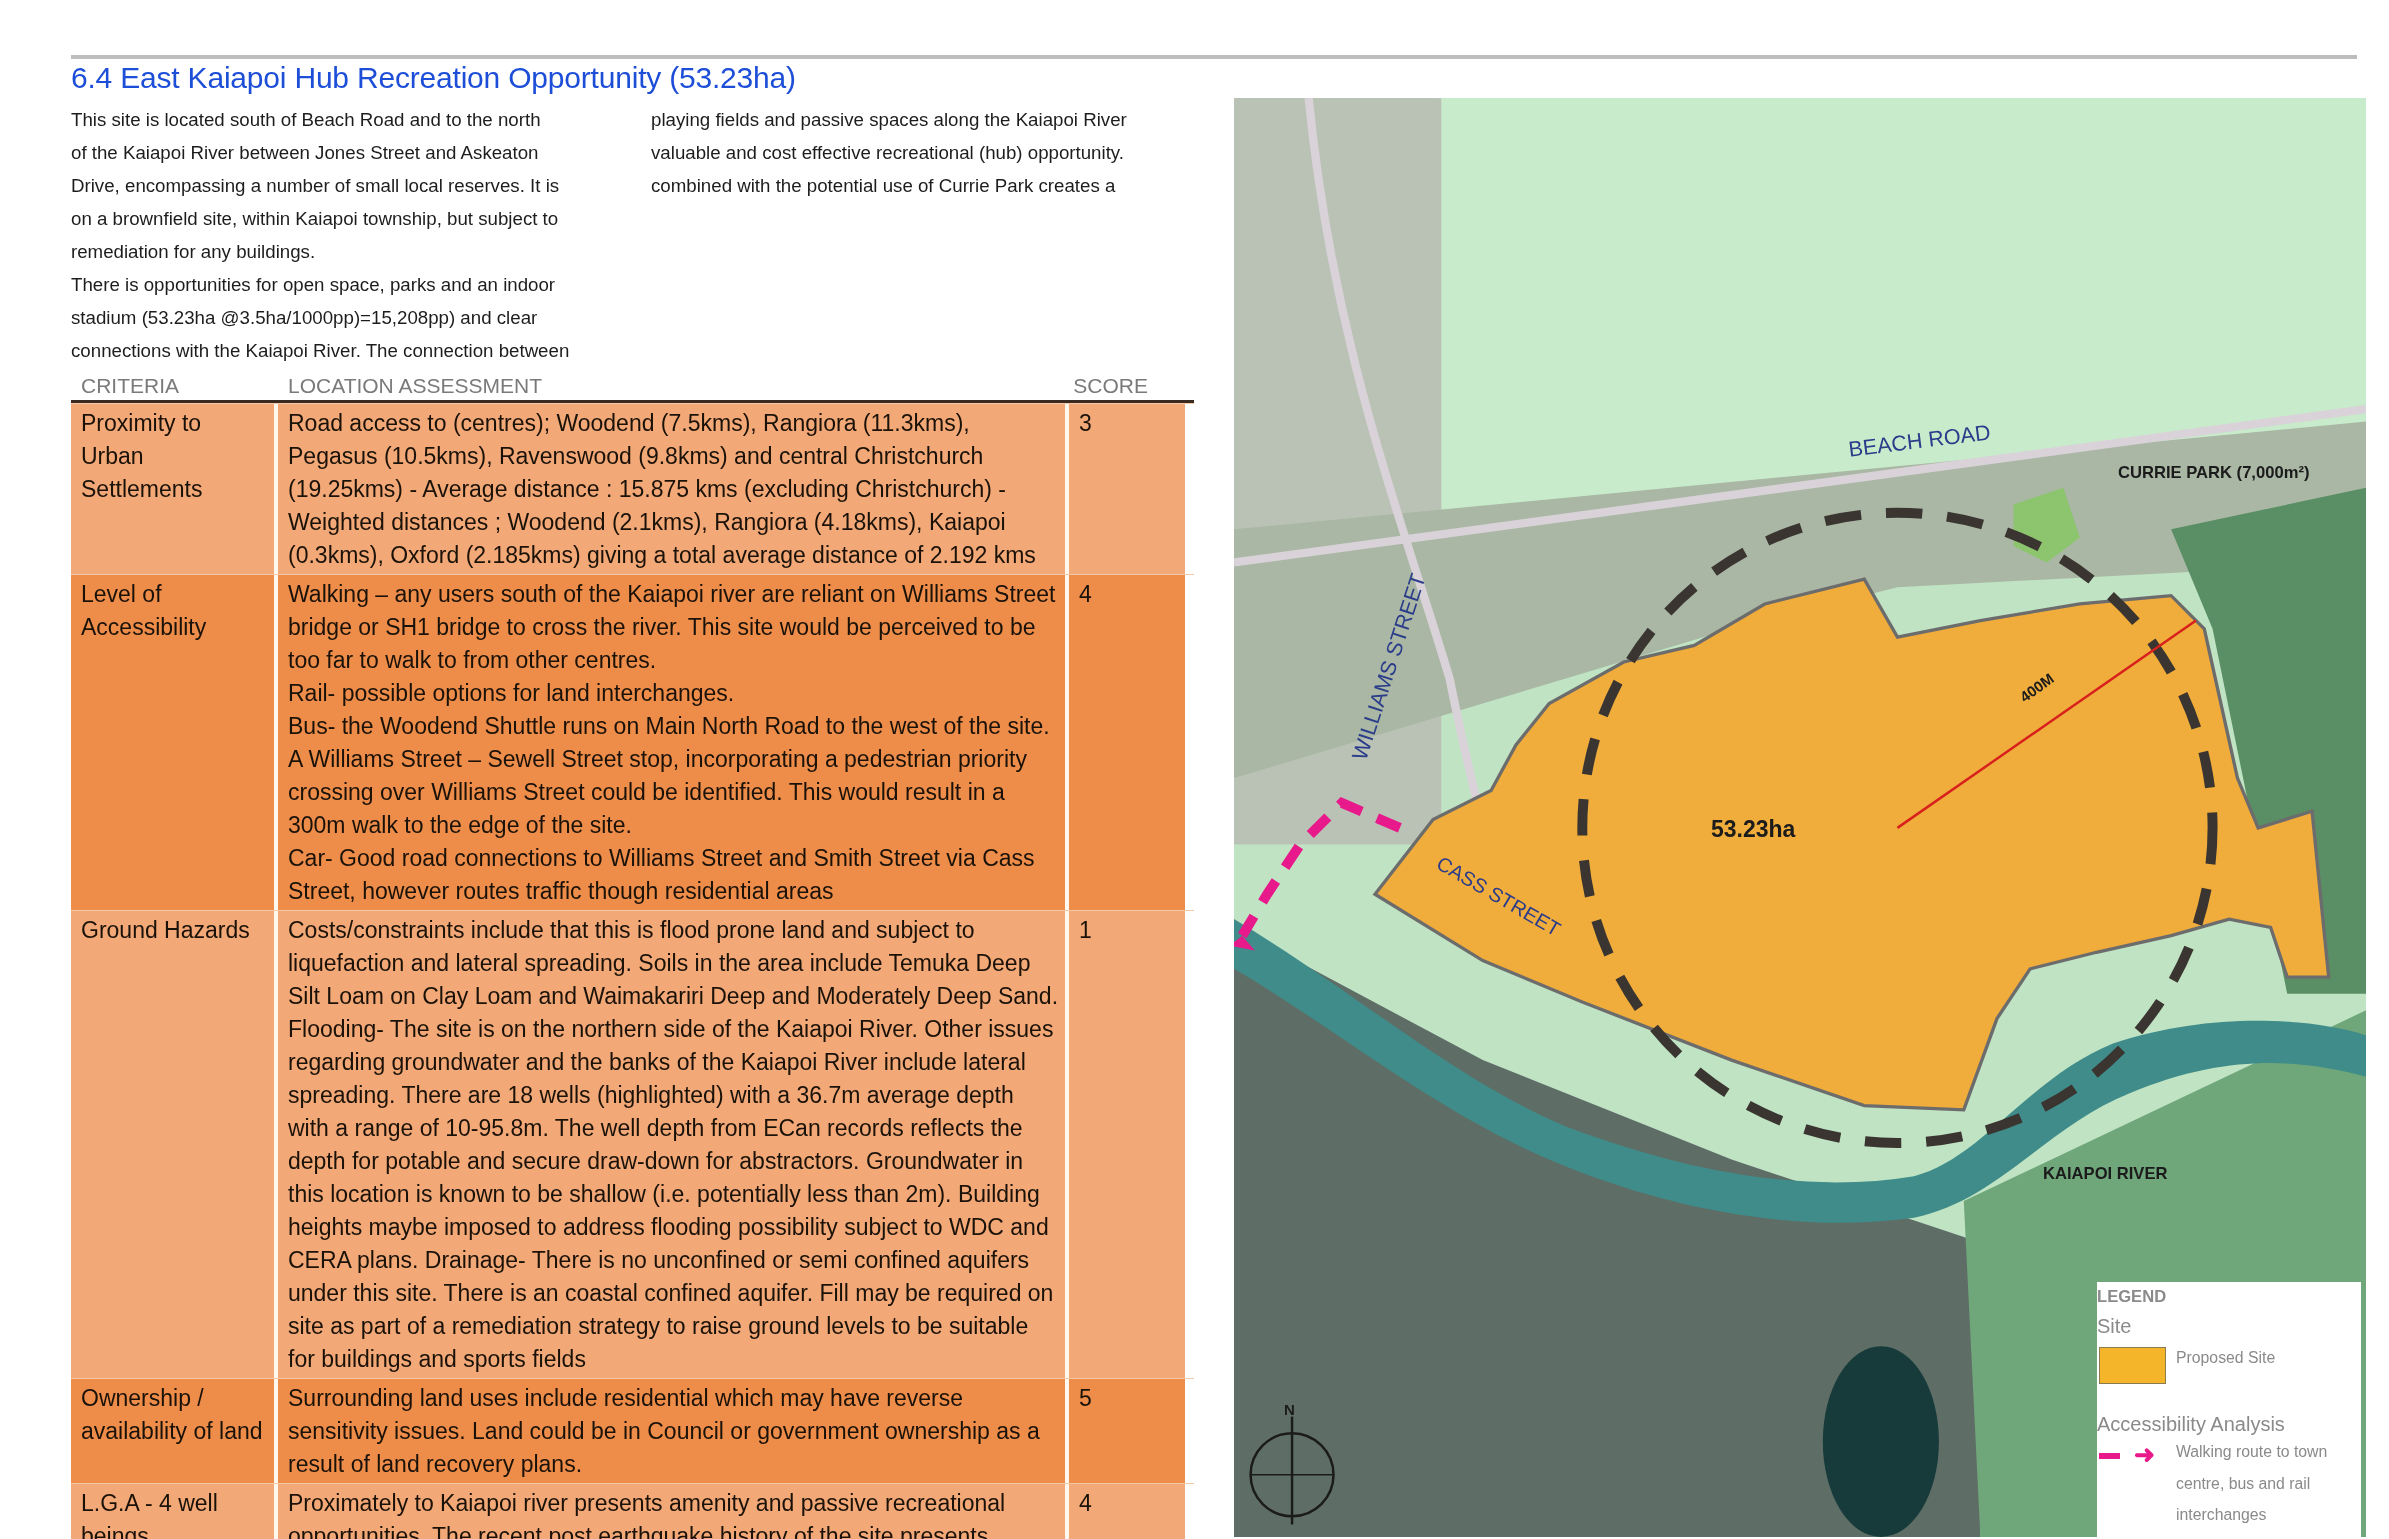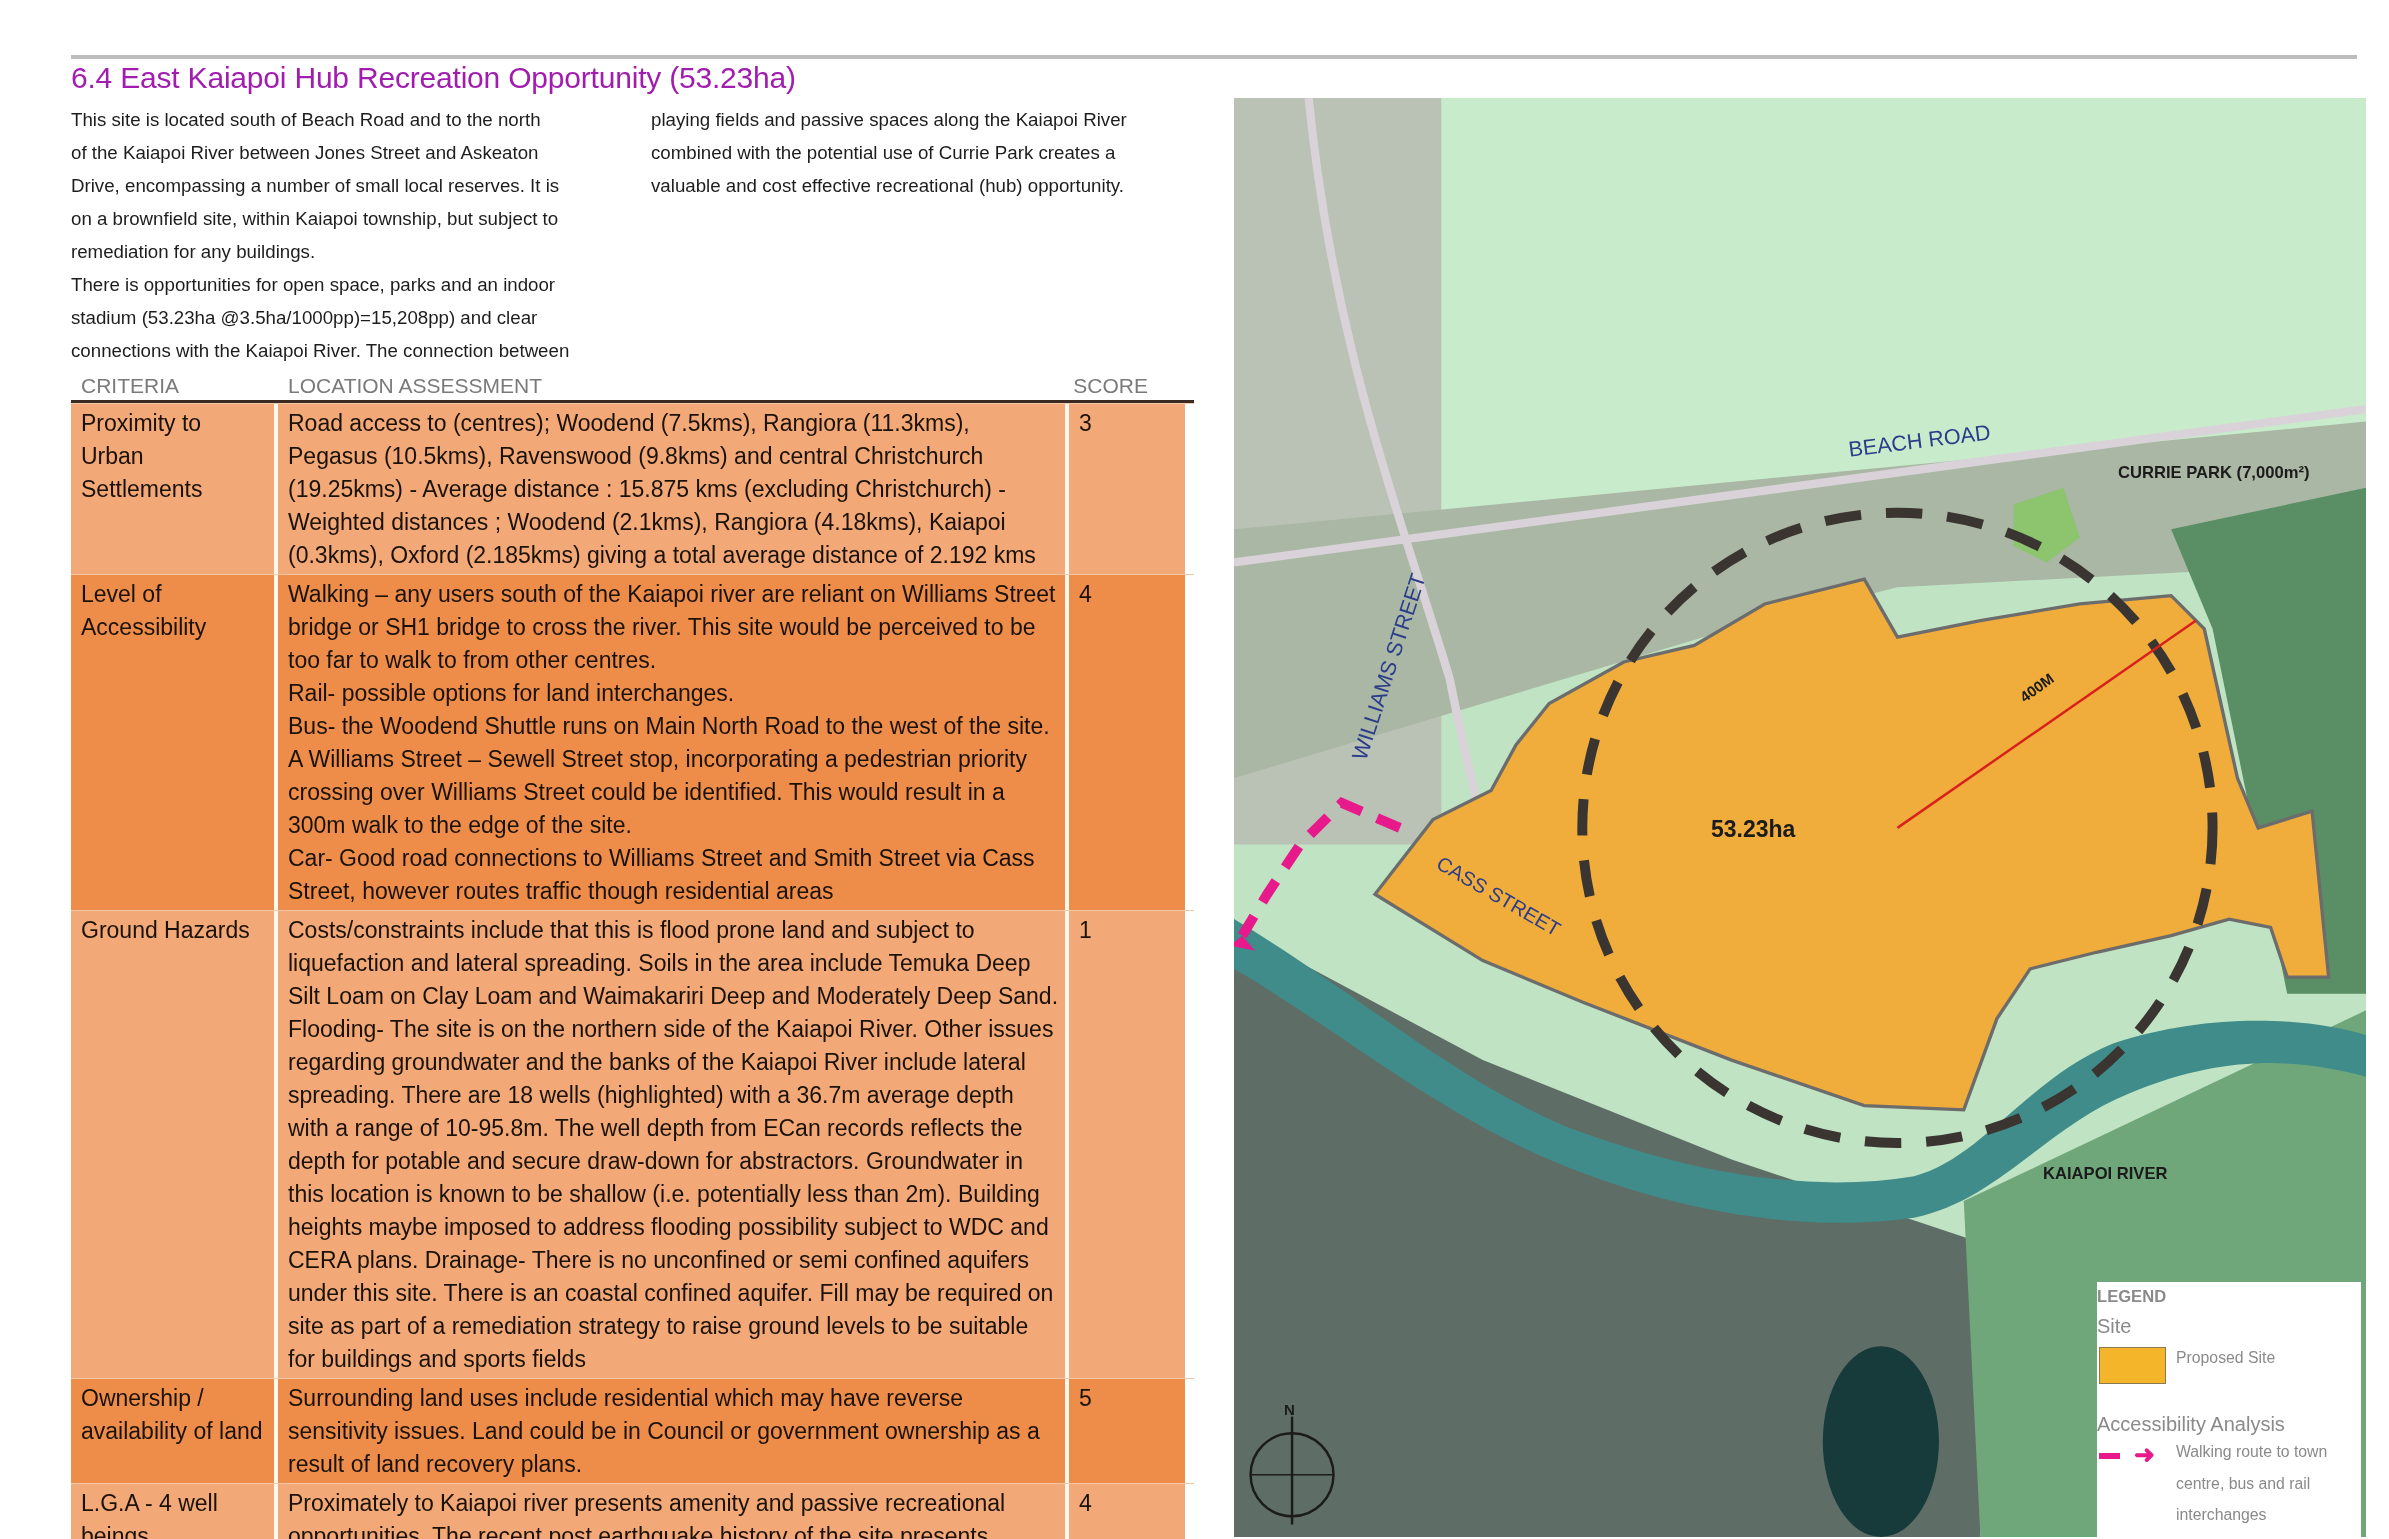--- a/index.html
+++ b/index.html
@@ -1,18 +1,18 @@
 <!DOCTYPE html>
 <html style="font-size:13.3px"><head>
 <meta charset="utf-8">
 <style>
   html,body{margin:0;padding:0;background:#ffffff;}
   body{width:2389px;height:1540px;position:relative;overflow:hidden;font-family:"Liberation Sans",sans-serif;color:#1a1a1a;}
   .top-rule{position:absolute;left:71px;top:55px;width:2286px;height:4.1px;background:#bdbdbd;}
-  .title{position:absolute;left:71px;top:61px;font-size:30px;color:#a21caf;letter-spacing:-0.2px;white-space:nowrap;}
+  .title{position:absolute;left:71px;top:61px;font-size:30px;color:#1d4ed8;letter-spacing:-0.2px;white-space:nowrap;}
   .intro{position:absolute;top:103px;font-size:18.7px;line-height:33px;color:#1d1d1d;}
   .intro p{margin:0;}
   .intro.col1{left:71px;width:539px;}
   .intro.col2{left:651px;width:514px;}
 
   .tbl{position:absolute;left:71px;top:372px;width:1123px;}
   .thead{display:flex;height:28px;border-bottom:3.3px solid #3a2a22;}
   .th{font-size:21px;color:#7a7a7a;padding-top:1.7px;}
   .col-c{width:203px;flex:none;}
   .col-a{width:791px;flex:none;}
@@ -50,22 +50,22 @@
   <p>of the Kaiapoi River between Jones Street and Askeaton</p>
   <p>Drive, encompassing a number of small local reserves.  It is</p>
   <p>on a brownfield site, within Kaiapoi township, but subject to</p>
   <p>remediation for any buildings.</p>
   <p>There is opportunities for open space, parks and an indoor</p>
   <p>stadium (53.23ha @3.5ha/1000pp)=15,208pp) and clear</p>
   <p>connections with the Kaiapoi River.  The connection between</p>
 </div>
 <div class="intro col2">
   <p>playing fields and passive spaces along the Kaiapoi River</p>
+  <p>valuable and cost effective recreational (hub) opportunity.</p>
   <p>combined with the potential use of Currie Park creates a</p>
-  <p>valuable and cost effective recreational (hub) opportunity.</p>
 </div>
 
 <div class="tbl">
   <div class="thead">
     <div class="th col-c" style="padding-left:10px;box-sizing:border-box;">CRITERIA</div>
     <div class="th col-a" style="padding-left:14px;box-sizing:border-box;">LOCATION ASSESSMENT</div>
     <div class="th col-s" style="padding-left:8.3px;box-sizing:border-box;">SCORE</div>
   </div>
 
   <div class="row light">

